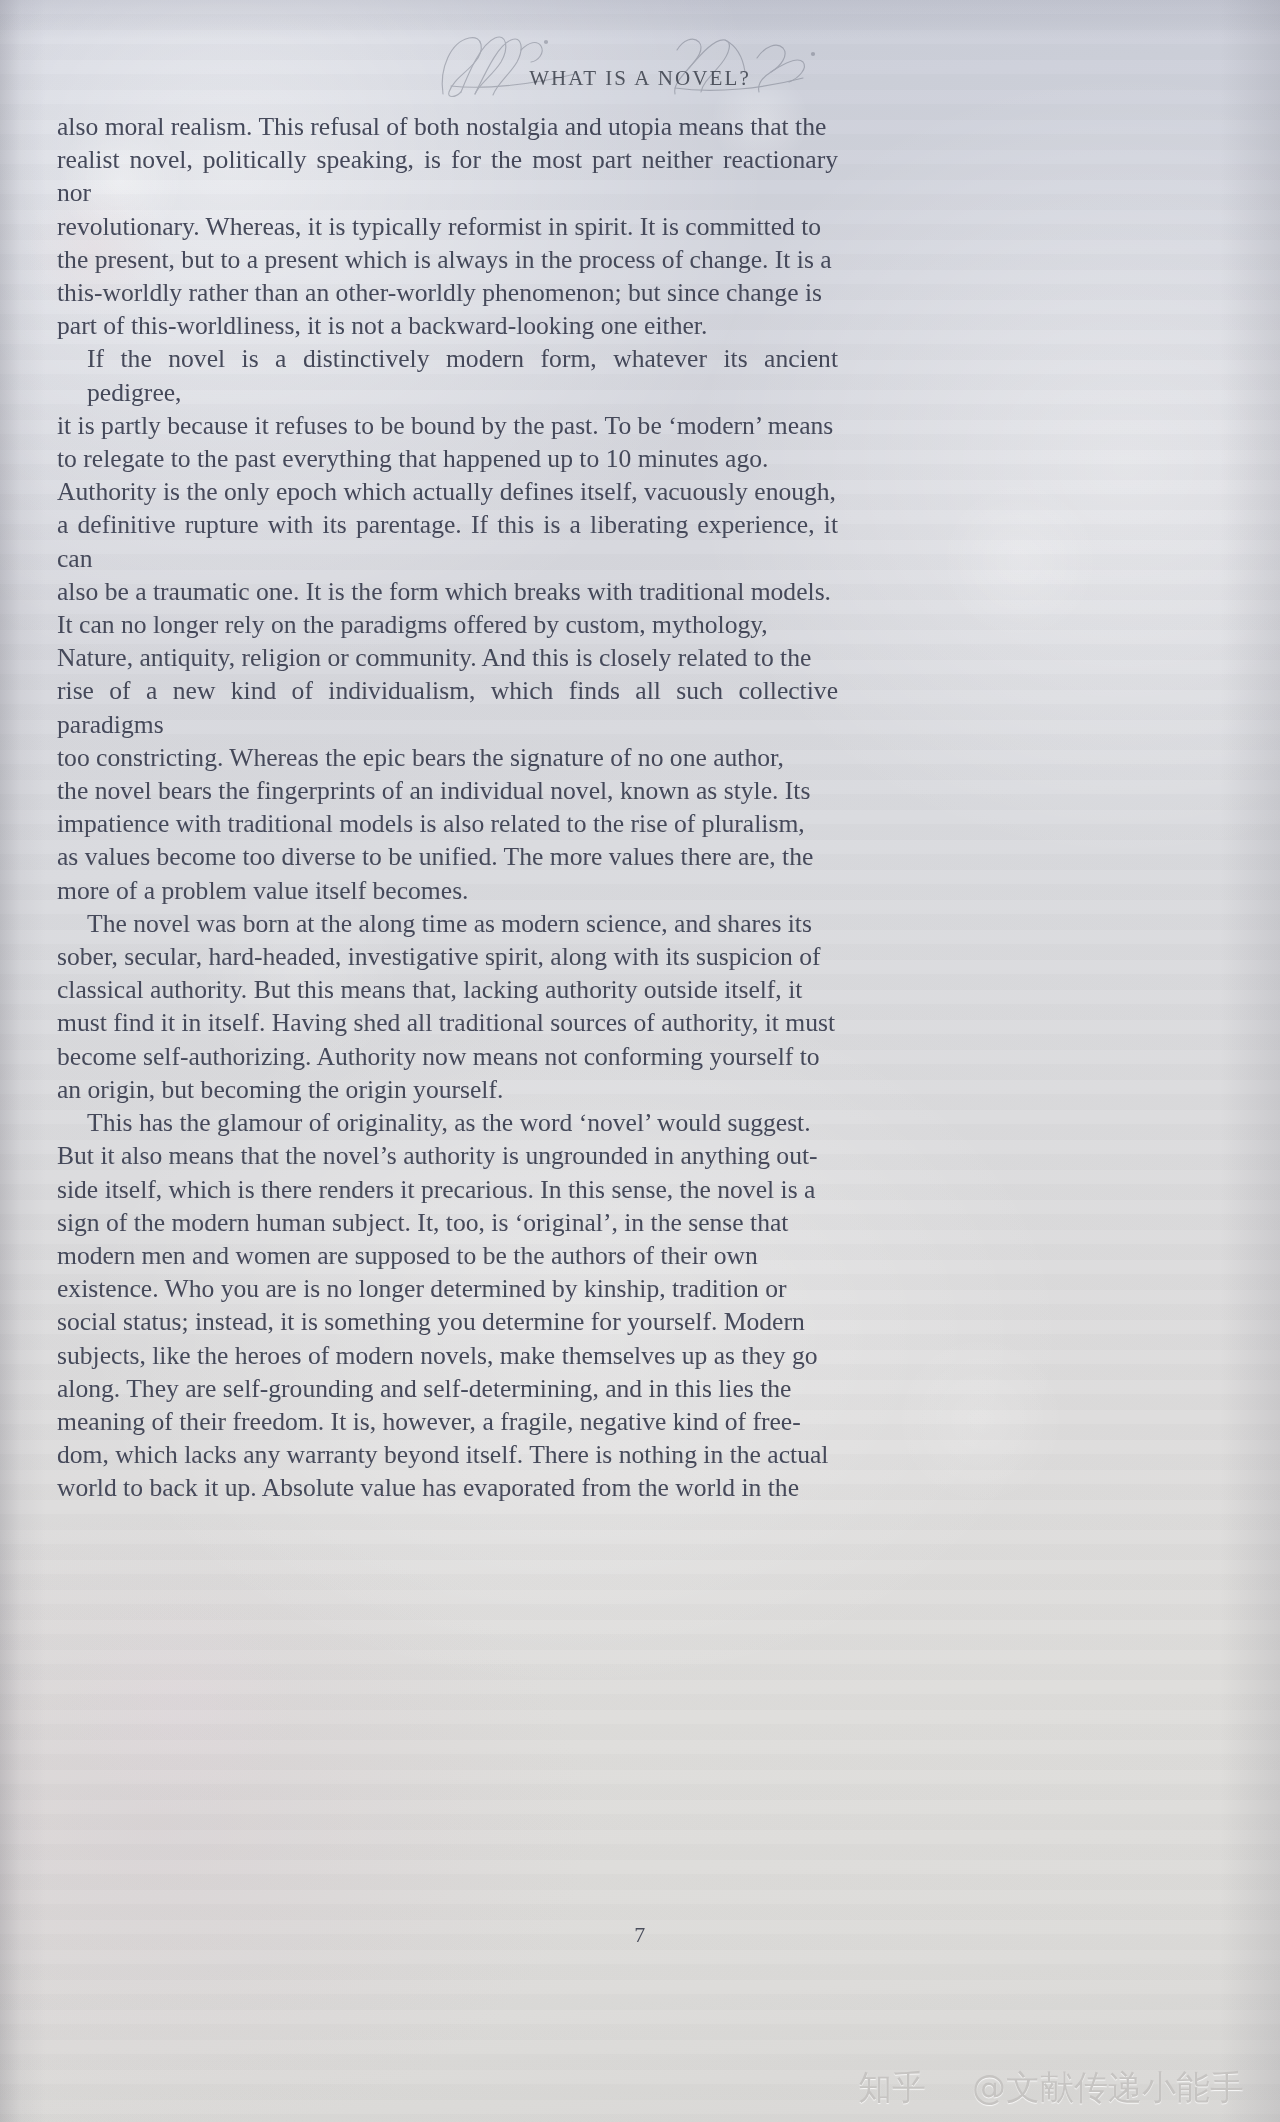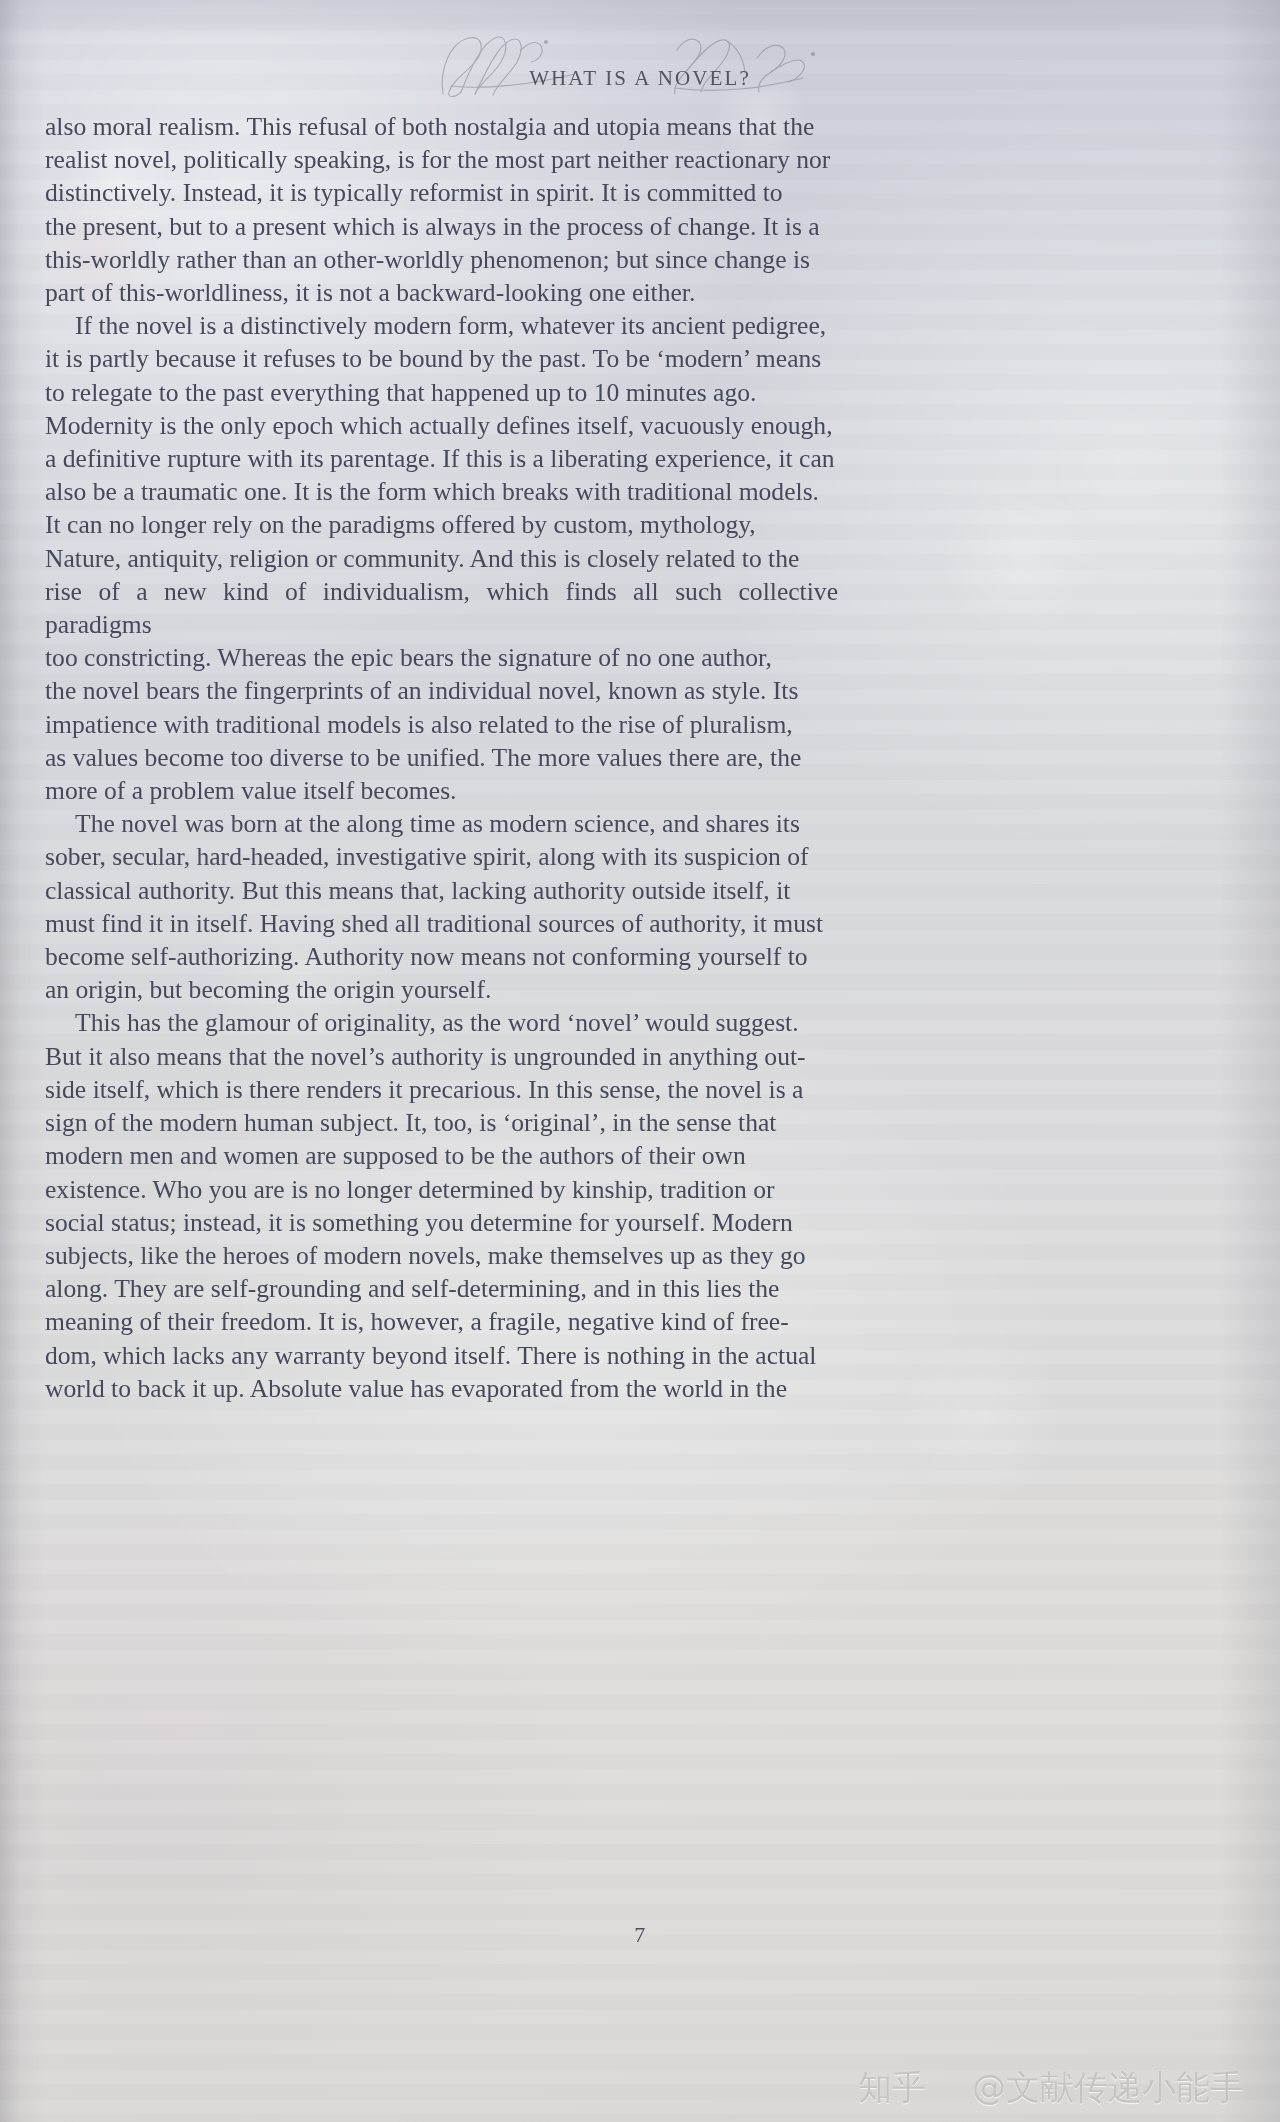--- a/index.html
+++ b/index.html
@@ -139,20 +139,21 @@
   .textblock p {
     margin: 0;
     text-indent: 0;
     hyphens: manual;
   }
 
   
   .line {
     display: block;
     white-space: nowrap;
+    margin-left: 12px;
   }
   .line.j {
     display: flex;
     justify-content: space-between;
     white-space: normal;
   }
   .line.j > span { display: inline-block; }
 
   .line.indent-first { padding-left: 30px; }
 
@@ -223,21 +224,21 @@
     <p>
       <span class="line j">
           <span>also moral realism. This refusal of both nostalgia and utopia means that the</span>
           <span></span>
         </span>
       <span class="line j">
           <span>realist novel, politically speaking, is for the most part neither reactionary nor</span>
           <span></span>
         </span>
       <span class="line j">
-          <span>distinctively. Instead, it is typically reformist in spirit. It is committed to</span>
+          <span>revolutionary. Whereas, it is typically reformist in spirit. It is committed to</span>
           <span></span>
         </span>
       <span class="line j">
           <span>the present, but to a present which is always in the process of change. It is a</span>
           <span></span>
         </span>
       <span class="line j">
           <span>this-worldly rather than an other-worldly phenomenon; but since change is</span>
           <span></span>
         </span>
@@ -251,21 +252,21 @@
         </span>
       <span class="line j">
           <span>it is partly because it refuses to be bound by the past. To be ‘modern’ means</span>
           <span></span>
         </span>
       <span class="line j">
           <span>to relegate to the past everything that happened up to 10 minutes ago.</span>
           <span></span>
         </span>
       <span class="line j">
-          <span>Modernity is the only epoch which actually defines itself, vacuously enough,</span>
+          <span>Authority is the only epoch which actually defines itself, vacuously enough,</span>
           <span></span>
         </span>
       <span class="line j">
           <span>a definitive rupture with its parentage. If this is a liberating experience, it can</span>
           <span></span>
         </span>
       <span class="line j">
           <span>also be a traumatic one. It is the form which breaks with traditional models.</span>
           <span></span>
         </span>

